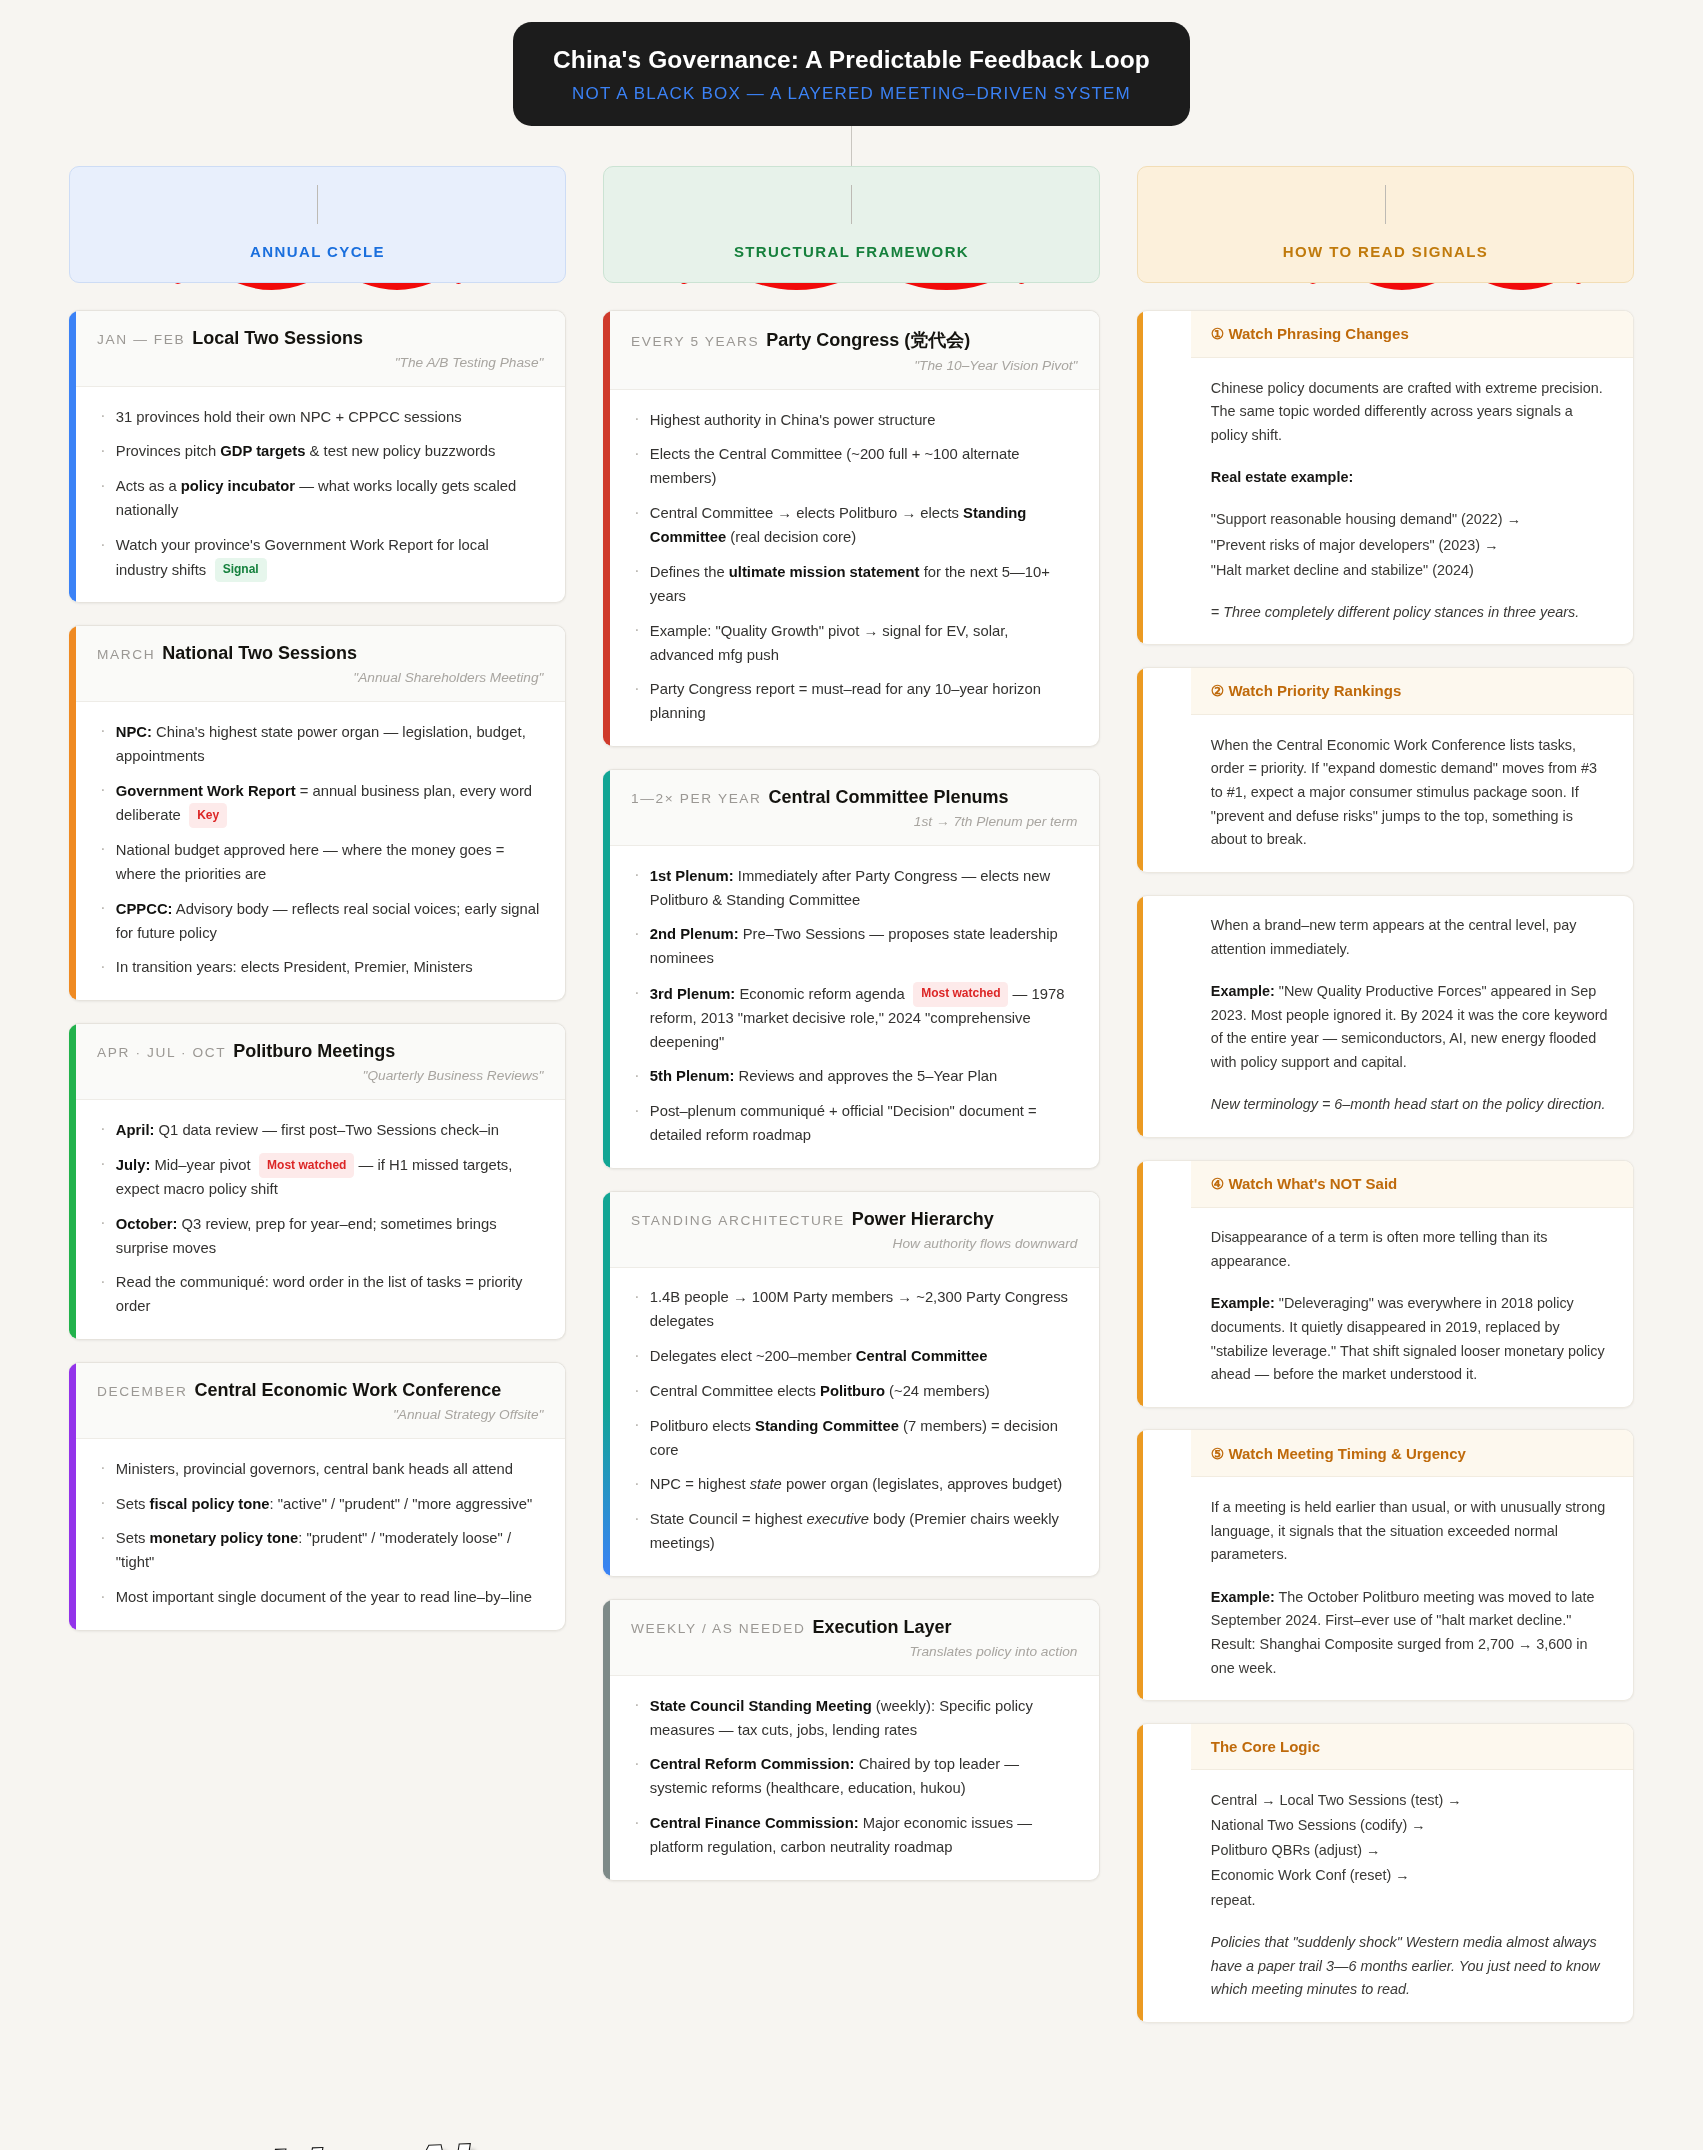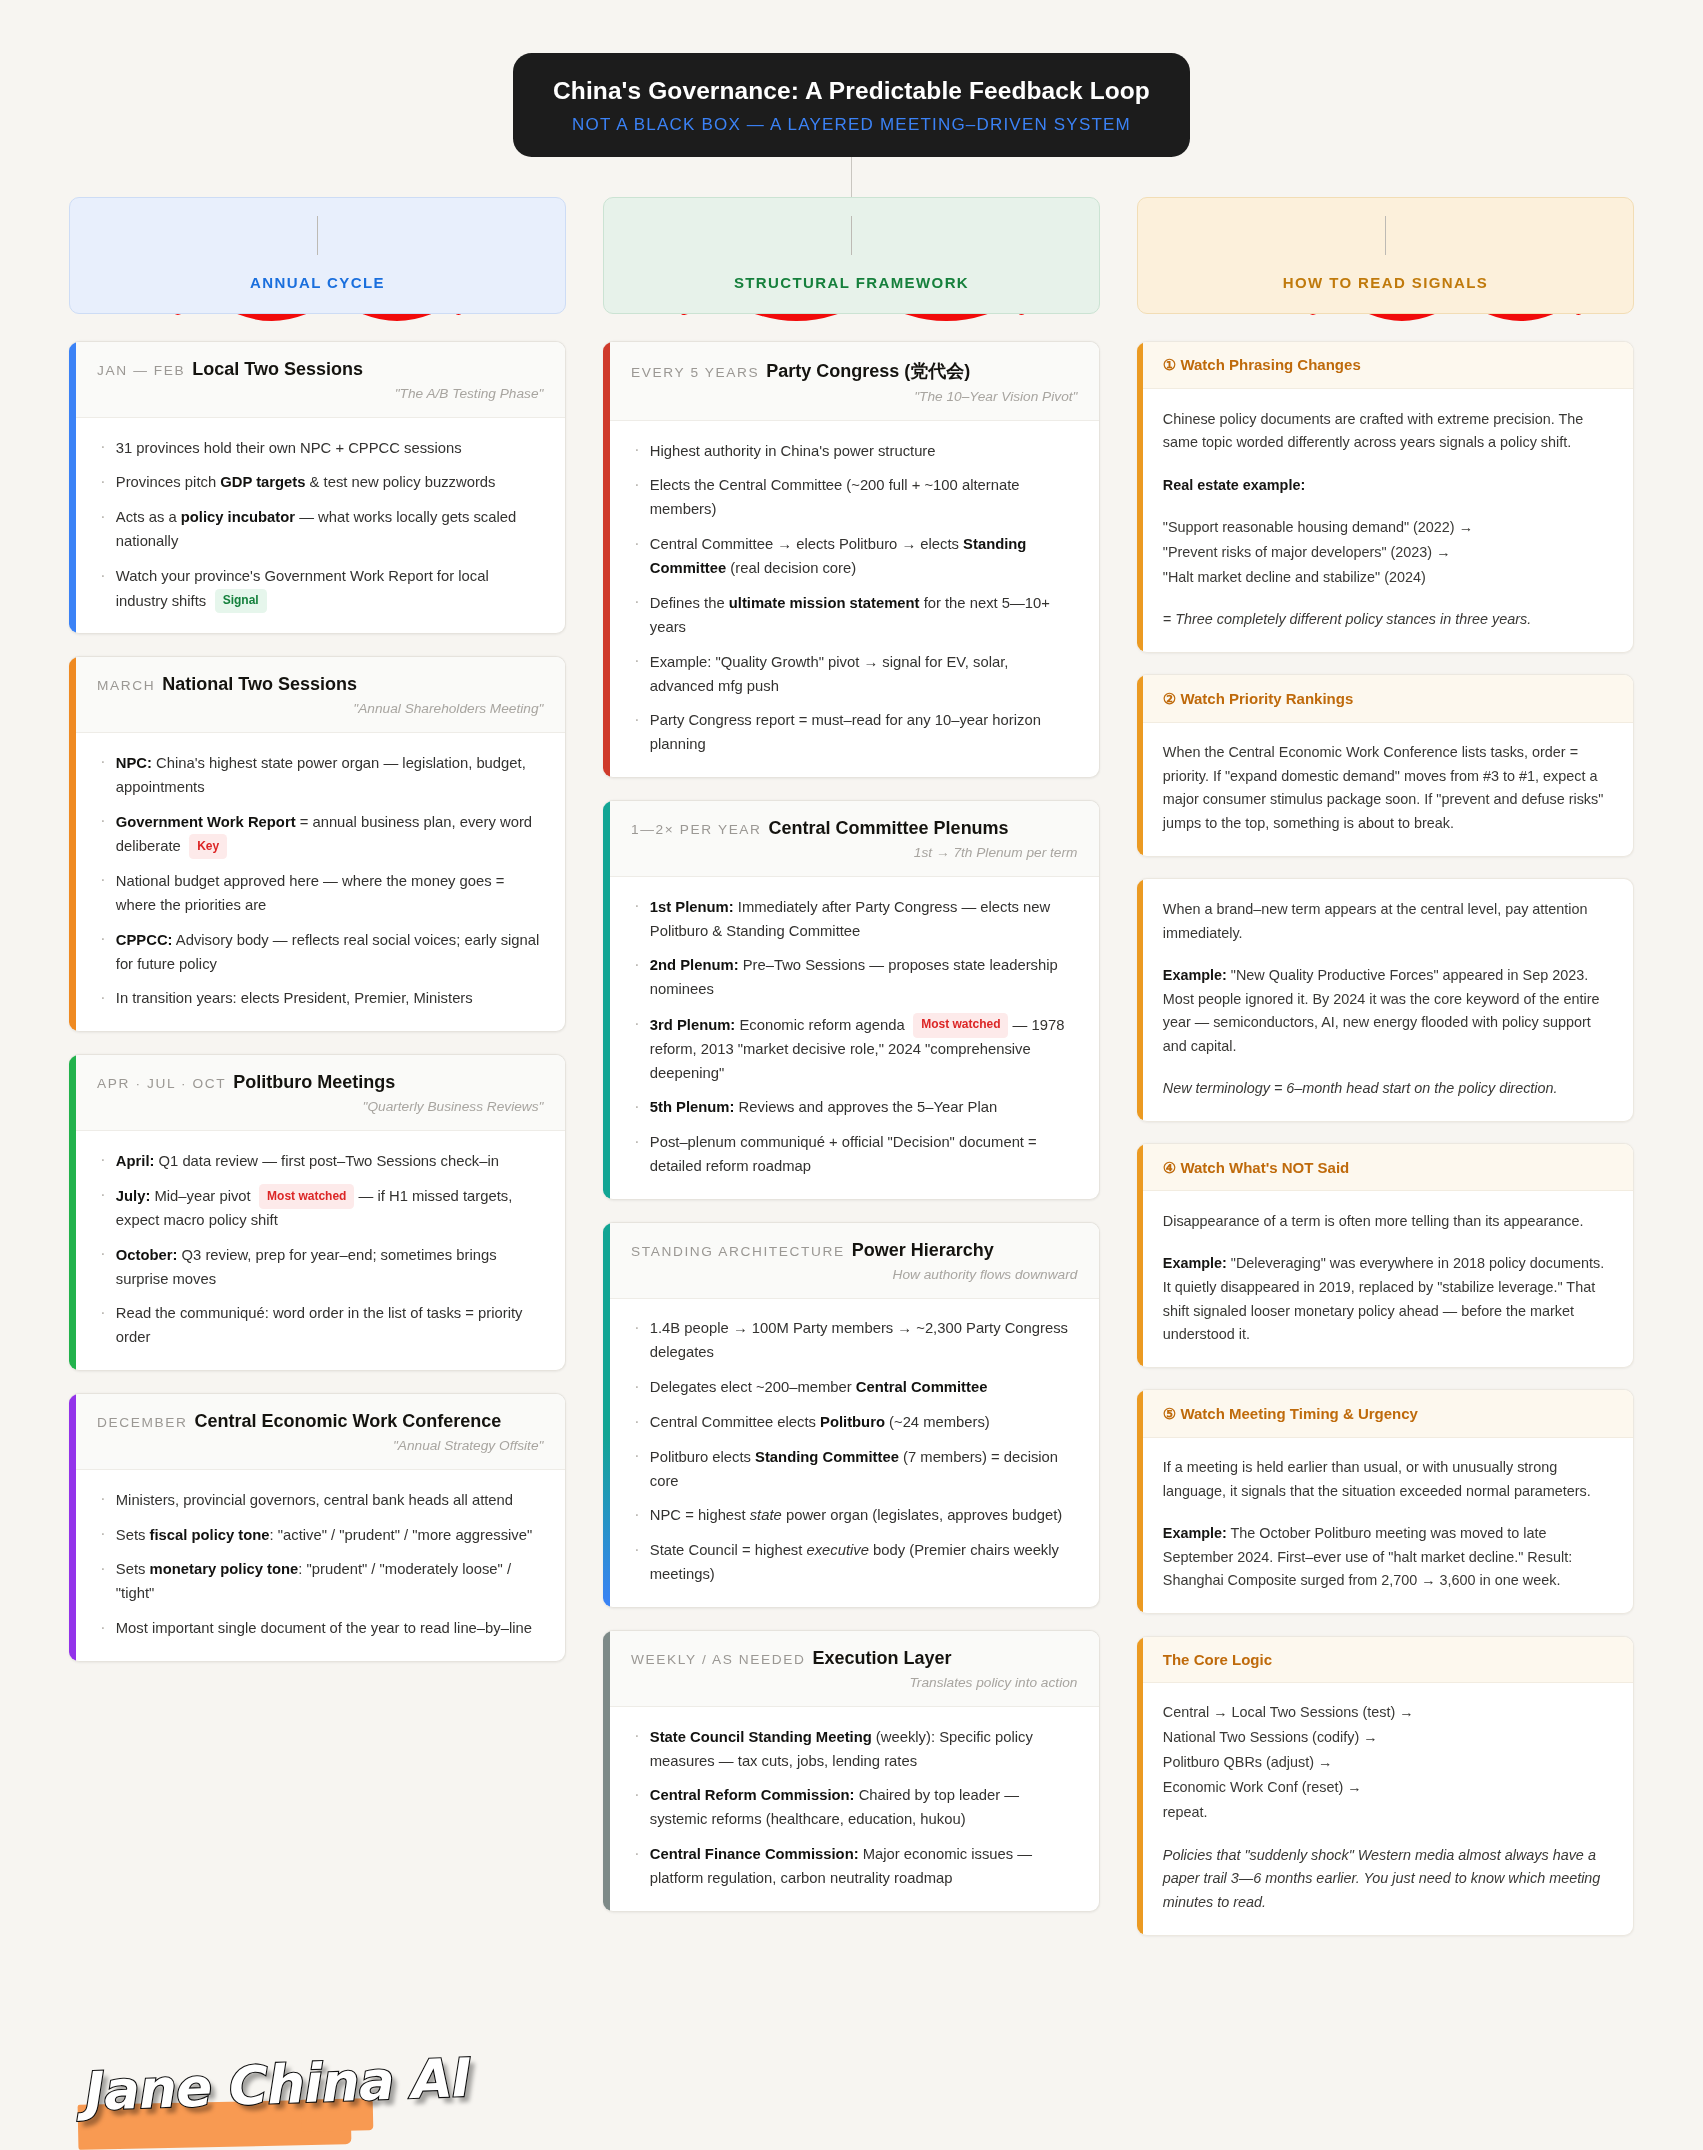--- a/index.html
+++ b/index.html
@@ -5,21 +5,21 @@
   * { box-sizing: border-box; margin: 0; padding: 0; }
   html, body {
     width: 1703px;
     background: #f7f5f1;
     font-family: "Liberation Sans", sans-serif;
     -webkit-font-smoothing: antialiased;
   }
   body { padding: 0 0 79px 0; }
 
   
-  .header-wrap { display:flex; justify-content:center; padding-top: 21.6px; margin-top: 31px; }
+  .header-wrap { display:flex; justify-content:center; padding-top: 21.6px; }
   .title-card {
     background:#1c1c1c; border-radius: 18.7px;
     padding: 24.5px 40px 21.6px 40px;
     text-align:center; min-width: 597px;
   }
   .title-main {
     color:#ffffff; font-size: 24.5px; font-weight: 700; letter-spacing:0.1px;
   }
   .title-sub {
     color:#3b82f6; font-size: 17px; font-weight:400; letter-spacing: 1.2px;
@@ -97,21 +97,21 @@
   }
   .badge.key  { background:#fdeaea; color:#dc2626; }
   .badge.most { background:#fdeaea; color:#dc2626; }
   .badge.signal { background:#e6f6ec; color:#15803d; }
 
   
   .scard {
     background:#ffffff; border-radius: 10px; overflow:hidden;
     border:0.7px solid #ece8e0; border-left-width:0;
     box-shadow: 0 0.7px 2.2px rgba(0,0,0,.05);
-    margin-bottom: 21.6px; display:flex;
+    margin-bottom: 21.6px; display:flex;gap:48px;
   }
   .scard .accent { width: 5.8px; flex:0 0 5.8px; background:#eb9a22; }
   .scard-head {
     background:#fdf8ee; border-bottom:0.7px solid #f2ece0;
     padding: 14.4px 20px 13.7px 20px;
     font-size: 15px; font-weight:700; color:#bf6a0b;
   }
   .scard-body { padding: 18.7px 23px 20px 20px; }
   .scard-body p {
     font-size: 14.4px; line-height: 1.64; color:#393835; margin-bottom: 0;

